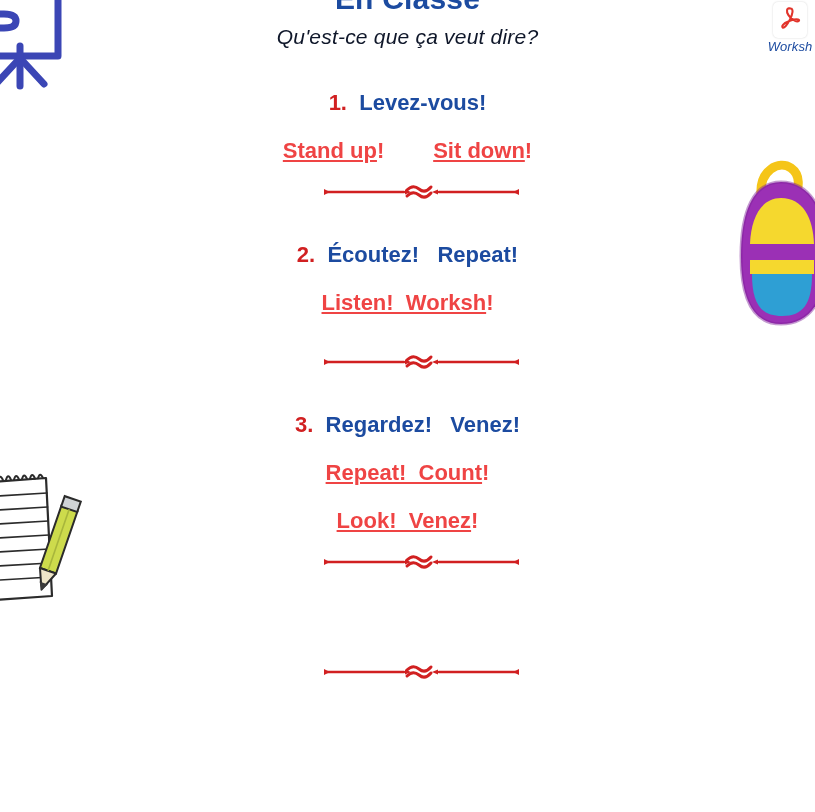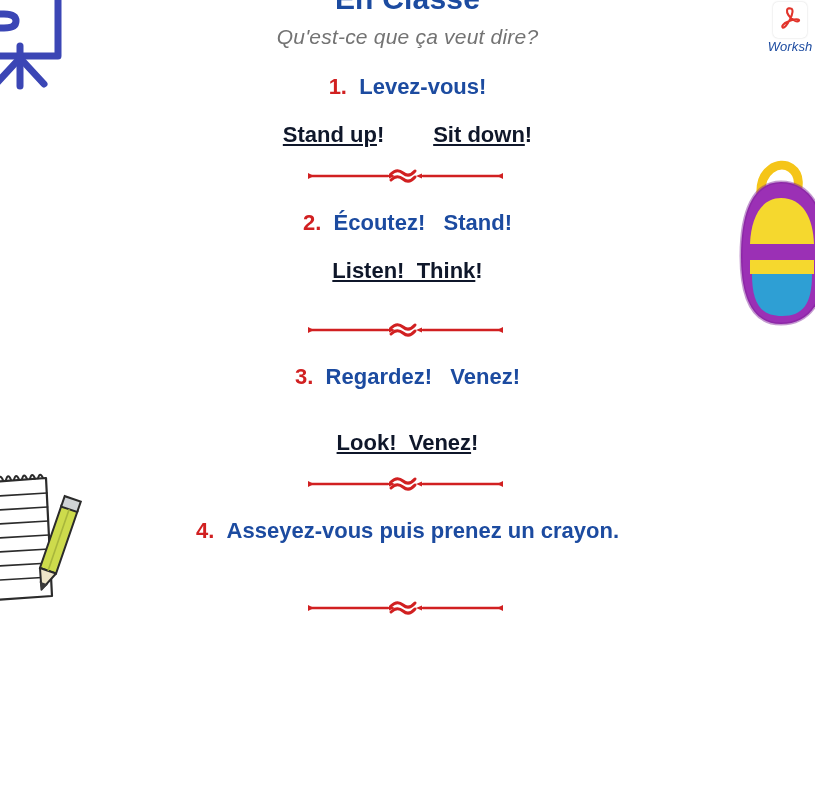--- a/index.html
+++ b/index.html
@@ -32,48 +32,48 @@
   
   .title {
     color: #1c4ba0;
     font-size: 30px;
     font-weight: bold;
     letter-spacing: .2px;
     line-height: 34px;
     margin: 0;
   }
   .subtitle {
-    color: #737373;
+    color: #0f172a;
     font-size: 21px;
     font-style: italic;
     line-height: 26px;
     margin: 8px 0 0 0;
     letter-spacing: .2px;
   }
 
   
-  .block { margin: 0; }
+  .block { margin: 16px; }
 
   .prompt {
     font-size: 22px;
     line-height: 30px;
     color: #1c4ba0;
     font-weight: bold;
     margin: 0;
     white-space: pre;
   }
   .num {
     color: #d12021;
     font-weight: bold;
   }
 
   .answer {
     font-size: 22px;
     line-height: 30px;
-    color: #0f172a;
+    color: #ef4444;
     font-weight: bold;
     margin: 0;
     white-space: pre;
   }
   .answer .u {
     text-decoration: underline;
     text-underline-offset: 2px;
   }
 
   .gap-a { height: 18px; }   
@@ -172,23 +172,23 @@
               <path d="M 422 9.5 L 416 12 L 422 14.5 Z"></path>
             </g>
             <g stroke="#d12021" fill="none" stroke-width="3" stroke-linecap="round">
               <path d="M 391 10 q 6 -6 12 -1 q 6 5 12 -2"></path>
               <path d="M 391 16 q 6 -6 12 -1 q 6 5 12 -2"></path>
             </g>
           </svg>
           <div class="gap-d"></div>
         </div>
         <div class="block">
-          <div class="prompt"><span class="num">2.</span>&nbsp;&nbsp;<span>Écoutez!   Stand!</span></div>
+          <div class="prompt"><span class="num">2.</span>&nbsp;&nbsp;<span>Écoutez!   Repeat!</span></div>
           <div class="gap-a"></div>
-          <div class="answer"><span class="u">Listen!  Think</span><span>!</span></div>
+          <div class="answer"><span class="u">Listen!  Worksh</span><span>!</span></div>
           <div class="gap-b"></div>
           <div class="gap-c"></div>
           <svg class="divider" viewBox="0 0 815 24">
             <g stroke="#d12021" fill="none" stroke-width="2.4" stroke-linecap="round">
               <path d="M 311 12 L 388 12"></path>
               <path d="M 423 12 L 500 12"></path>
             </g>
             <g fill="#d12021">
               <path d="M 308 9 L 314 12 L 308 15 Z"></path>
               <path d="M 503 9 L 497 12 L 503 15 Z"></path>
@@ -198,20 +198,21 @@
             <g stroke="#d12021" fill="none" stroke-width="3" stroke-linecap="round">
               <path d="M 391 10 q 6 -6 12 -1 q 6 5 12 -2"></path>
               <path d="M 391 16 q 6 -6 12 -1 q 6 5 12 -2"></path>
             </g>
           </svg>
           <div class="gap-d"></div>
         </div>
         <div class="block">
           <div class="prompt"><span class="num">3.</span>&nbsp;&nbsp;<span>Regardez!   Venez!</span></div>
           <div class="gap-a"></div>
+          <div class="answer"><span class="u">Repeat!  Count</span><span>!</span></div>
           <div class="gap-b"></div>
           <div class="answer"><span class="u">Look!  Venez</span><span>!</span></div>
           <div class="gap-c"></div>
           <svg class="divider" viewBox="0 0 815 24">
             <g stroke="#d12021" fill="none" stroke-width="2.4" stroke-linecap="round">
               <path d="M 311 12 L 388 12"></path>
               <path d="M 423 12 L 500 12"></path>
             </g>
             <g fill="#d12021">
               <path d="M 308 9 L 314 12 L 308 15 Z"></path>
@@ -220,21 +221,20 @@
               <path d="M 422 9.5 L 416 12 L 422 14.5 Z"></path>
             </g>
             <g stroke="#d12021" fill="none" stroke-width="3" stroke-linecap="round">
               <path d="M 391 10 q 6 -6 12 -1 q 6 5 12 -2"></path>
               <path d="M 391 16 q 6 -6 12 -1 q 6 5 12 -2"></path>
             </g>
           </svg>
           <div class="gap-d"></div>
         </div>
         <div class="block">
-          <div class="prompt"><span class="num">4.</span>&nbsp;&nbsp;<span>Asseyez-vous puis prenez un crayon.</span></div>
           <div class="gap-a"></div>
           <div class="gap-b"></div>
           <div class="gap-c"></div>
           <svg class="divider" viewBox="0 0 815 24">
             <g stroke="#d12021" fill="none" stroke-width="2.4" stroke-linecap="round">
               <path d="M 311 12 L 388 12"></path>
               <path d="M 423 12 L 500 12"></path>
             </g>
             <g fill="#d12021">
               <path d="M 308 9 L 314 12 L 308 15 Z"></path>

